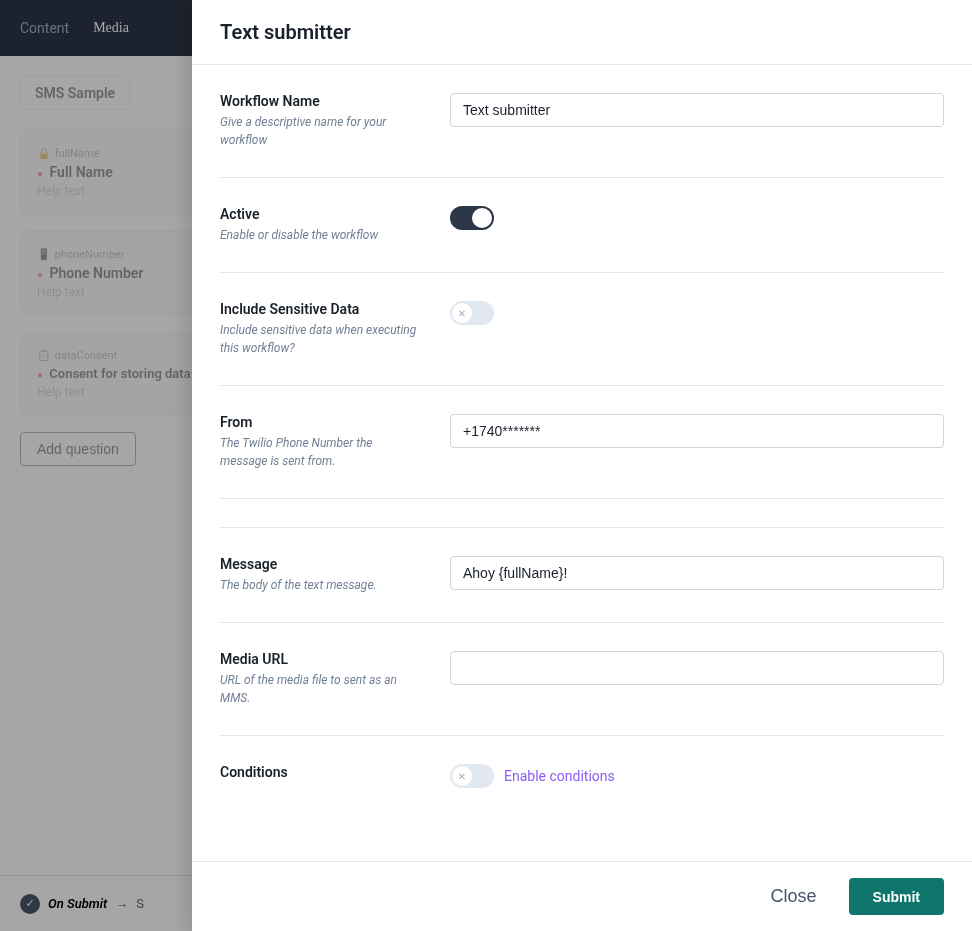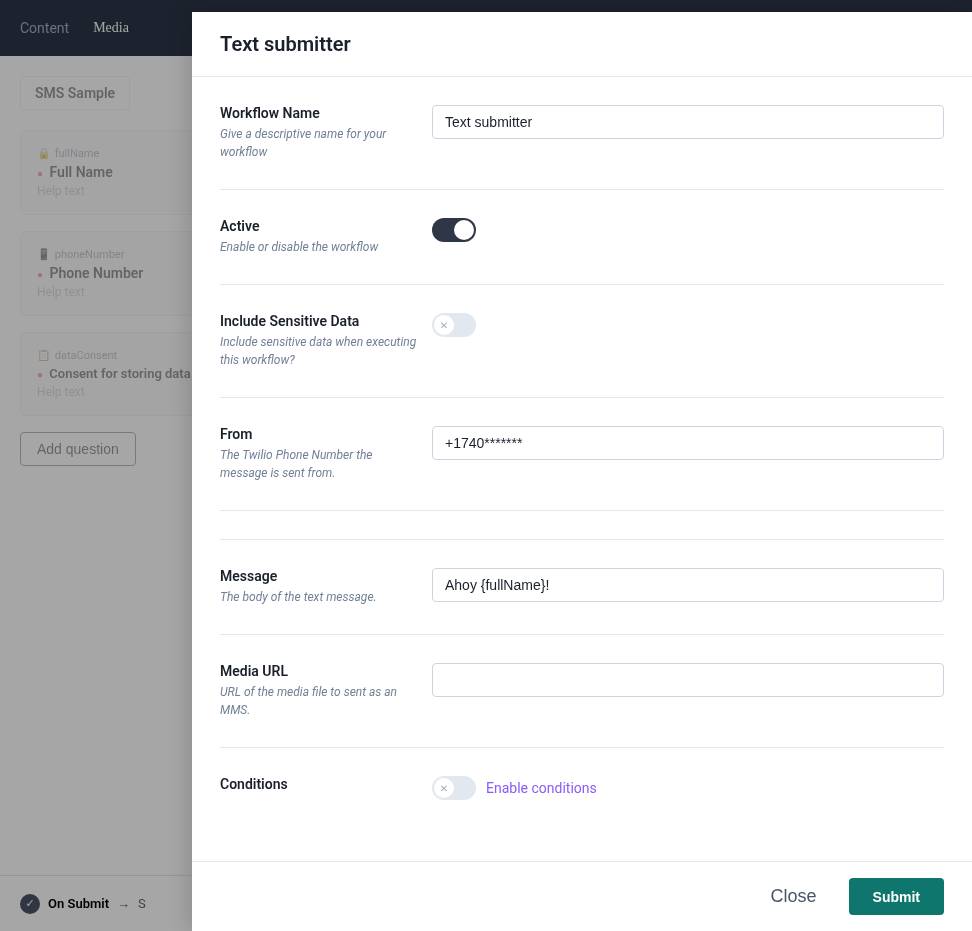--- a/index.html
+++ b/index.html
@@ -109,20 +109,21 @@
       background: #4a5568;
       border-radius: 50%;
       display: flex; align-items: center; justify-content: center;
       color: #fff;
       font-size: 11px;
     }
 
     .bg-bottom-text {
       font-size: 13px;
       font-weight: 600;
+      font-style: italic;
     }
 
     .bg-bottom-arrow {
       font-size: 13px;
       color: #4a5568;
     }
 
     .bg-bottom-s {
       font-size: 13px;
       color: #666;
@@ -131,21 +132,21 @@
     
     .overlay {
       position: absolute;
       top: 0; left: 0; right: 0; bottom: 0;
       background: rgba(0,0,0,0.35);
     }
 
     
     .modal {
       position: absolute;
-      top: 12px;
+      top: 0;
       right: 0;
       bottom: 0;
       width: 780px;
       background: #fff;
       display: flex;
       flex-direction: column;
       box-shadow: -4px 0 20px rgba(0,0,0,0.15);
     }
 
     .modal-header {
@@ -170,21 +171,21 @@
       flex-shrink: 0;
       border-top: 1px solid #e2e8f0;
       padding: 16px 28px;
     }
 
     
     .form-row {
       display: flex;
       margin-bottom: 28px;
       align-items: flex-start;
-      gap: 12px;
+      gap: 30px;
     }
 
     .form-label-col {
       width: 200px;
       flex-shrink: 0;
     }
 
     .form-label {
       font-size: 14px;
       font-weight: 600;

